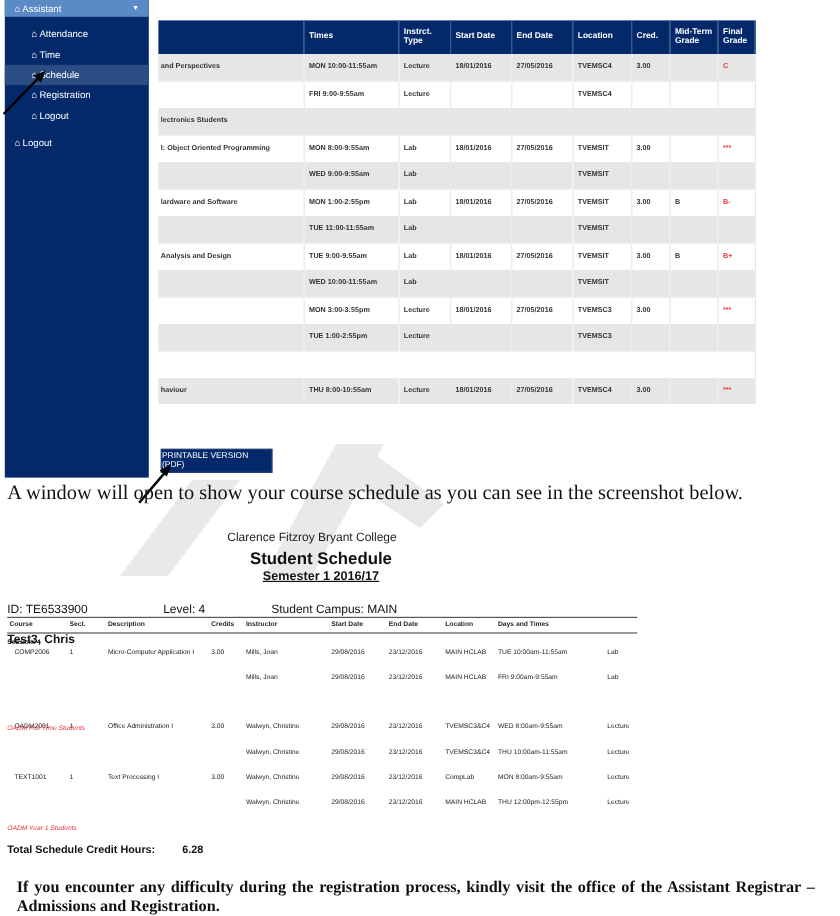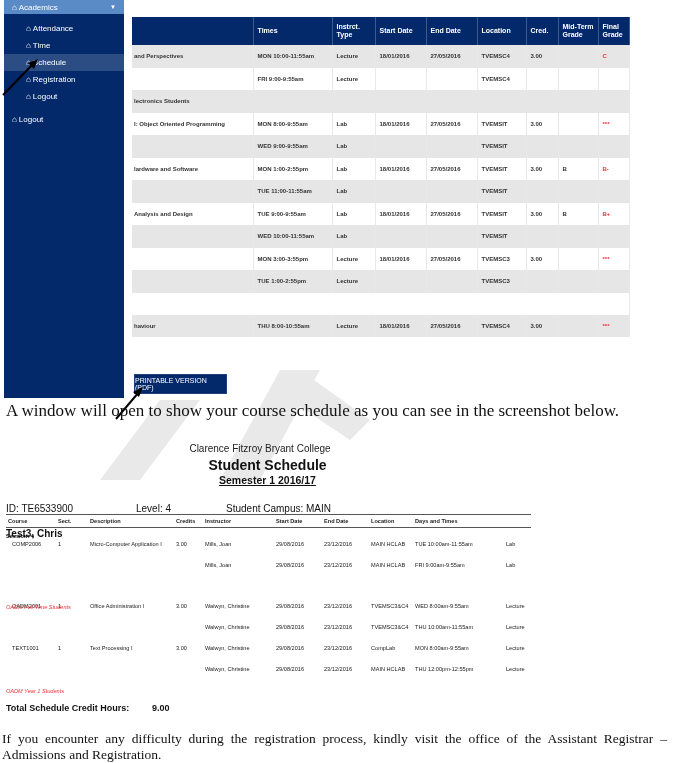--- a/index.html
+++ b/index.html
@@ -41,28 +41,28 @@
   .doc-idline { position: absolute; left: 6px; top: 503px; width: 340px; font-size: 10px; color: #111; }
   .doc-idline span { position: absolute; top: 0; white-space: nowrap; }
   .doc-table { position: absolute; left: 6px; top: 514px; width: 525px; font-size: 5.6px; color: #222; }
   .doc-hdr { border-top: 1px solid #555; border-bottom: 1px solid #555; height: 14px; position: relative; font-weight: bold; }
   .doc-hdr span, .drow span { position: absolute; top: 3px; white-space: nowrap; }
   .session { font-weight: bold; font-size: 5.6px; position: absolute; left: 6px; top: 533px; }
   .group { position: absolute; left: 6px; color: #e8353a; font-style: italic; font-size: 5.6px; }
   .total { position: absolute; left: 6px; top: 703px; font-size: 9px; font-weight: bold; color: #111; }
   .total .val { margin-left: 20px; }
 
-  .p2 { position: absolute; left: 2px; top: 731px; width: 665px; font-family: "Liberation Serif", serif; font-size: 13.5px; font-weight: normal; line-height: 16px; color: #111; text-align: justify; }
+  .p2 { position: absolute; left: 14px; top: 731px; width: 665px; font-family: "Liberation Serif", serif; font-size: 13.5px; font-weight: bold; line-height: 16px; color: #111; text-align: justify; }
 </style>
 </head>
 <body>
 
 <div class="sidebar">
   <div class="sb-head">
-    <span><span class="ico">⌂ </span><span>Academics</span></span>
+    <span><span class="ico">⌂ </span><span>Assistant</span></span>
     <span class="chev">▼</span>
   </div>
   <div class="sb-list">
     <div class="sb-item">
         <span class="ico">⌂</span>
         <span>Attendance</span>
       </div>
     <div class="sb-item">
         <span class="ico">⌂</span>
         <span>Time</span>
@@ -355,16 +355,16 @@
       <span style="position: absolute; left: 318px; white-space: nowrap;">23/12/2016</span>
       <span style="position: absolute; left: 365px; white-space: nowrap;">MAIN HCLAB</span>
       <span style="position: absolute; left: 409px; white-space: nowrap;">THU 12:00pm-12:55pm</span>
       <span style="position: absolute; left: 500px; white-space: nowrap;">Lecture</span>
     </div>
   </div>
 <div class="group" style="top:604px">OADM Full Time Students</div>
 <div class="group" style="top:688px">OADM Year 1 Students</div>
 <div class="total">
   <span>Total Schedule Credit Hours:</span>
-  <span class="val">9.00</span>
+  <span class="val">6.28</span>
 </div>
 
 <div class="p2">If you encounter any difficulty during the registration process, kindly visit the office of the Assistant Registrar – Admissions and Registration.</div>
 
 </body></html>

